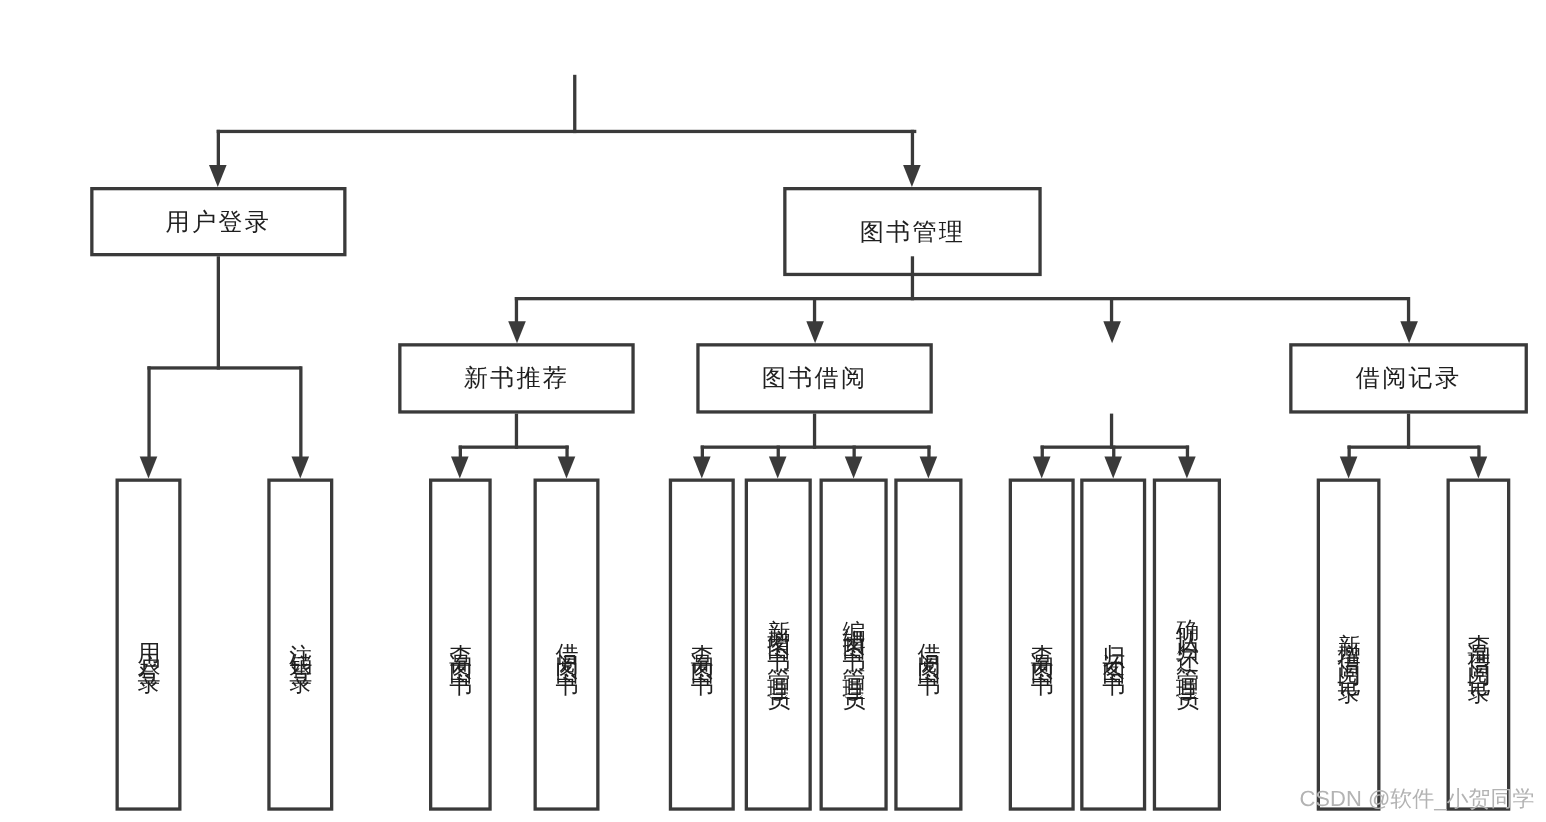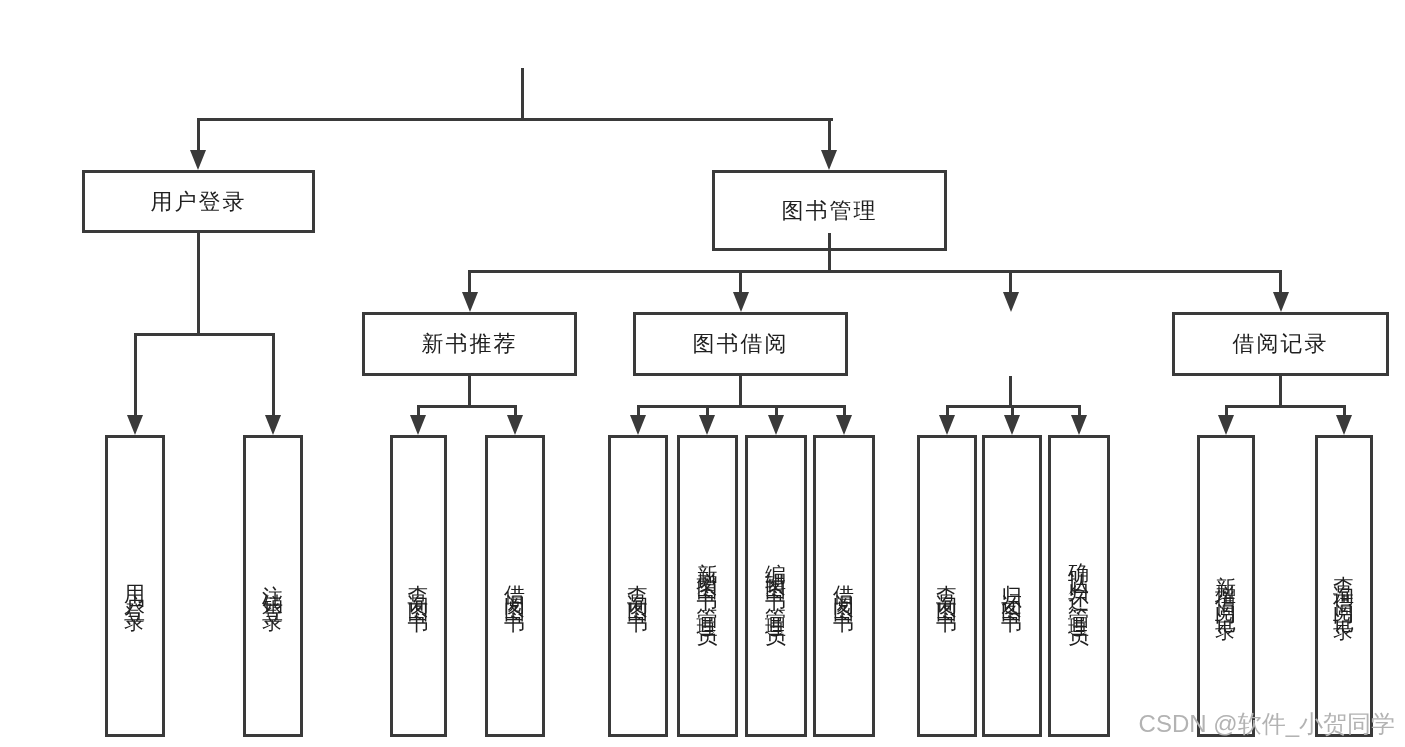--- a/index.html
+++ b/index.html
@@ -50,21 +50,21 @@
     width: 0; height: 0;
     border-left: 8px solid transparent;
     border-right: 8px solid transparent;
     border-top: 20px solid var(--line);
   }
   .wm {
     position: absolute;
     right: 10px;
     bottom: 7px;
     color: var(--watermark);
-    font-size: 24px;
+    font-size: 20px;
     white-space: nowrap;
   }
 </style>
 </head>
 <body>
 
 <div class="canvas">
 
 
   <div class="node" style="left:82px; top:170px; width:233px; height:63px;">

